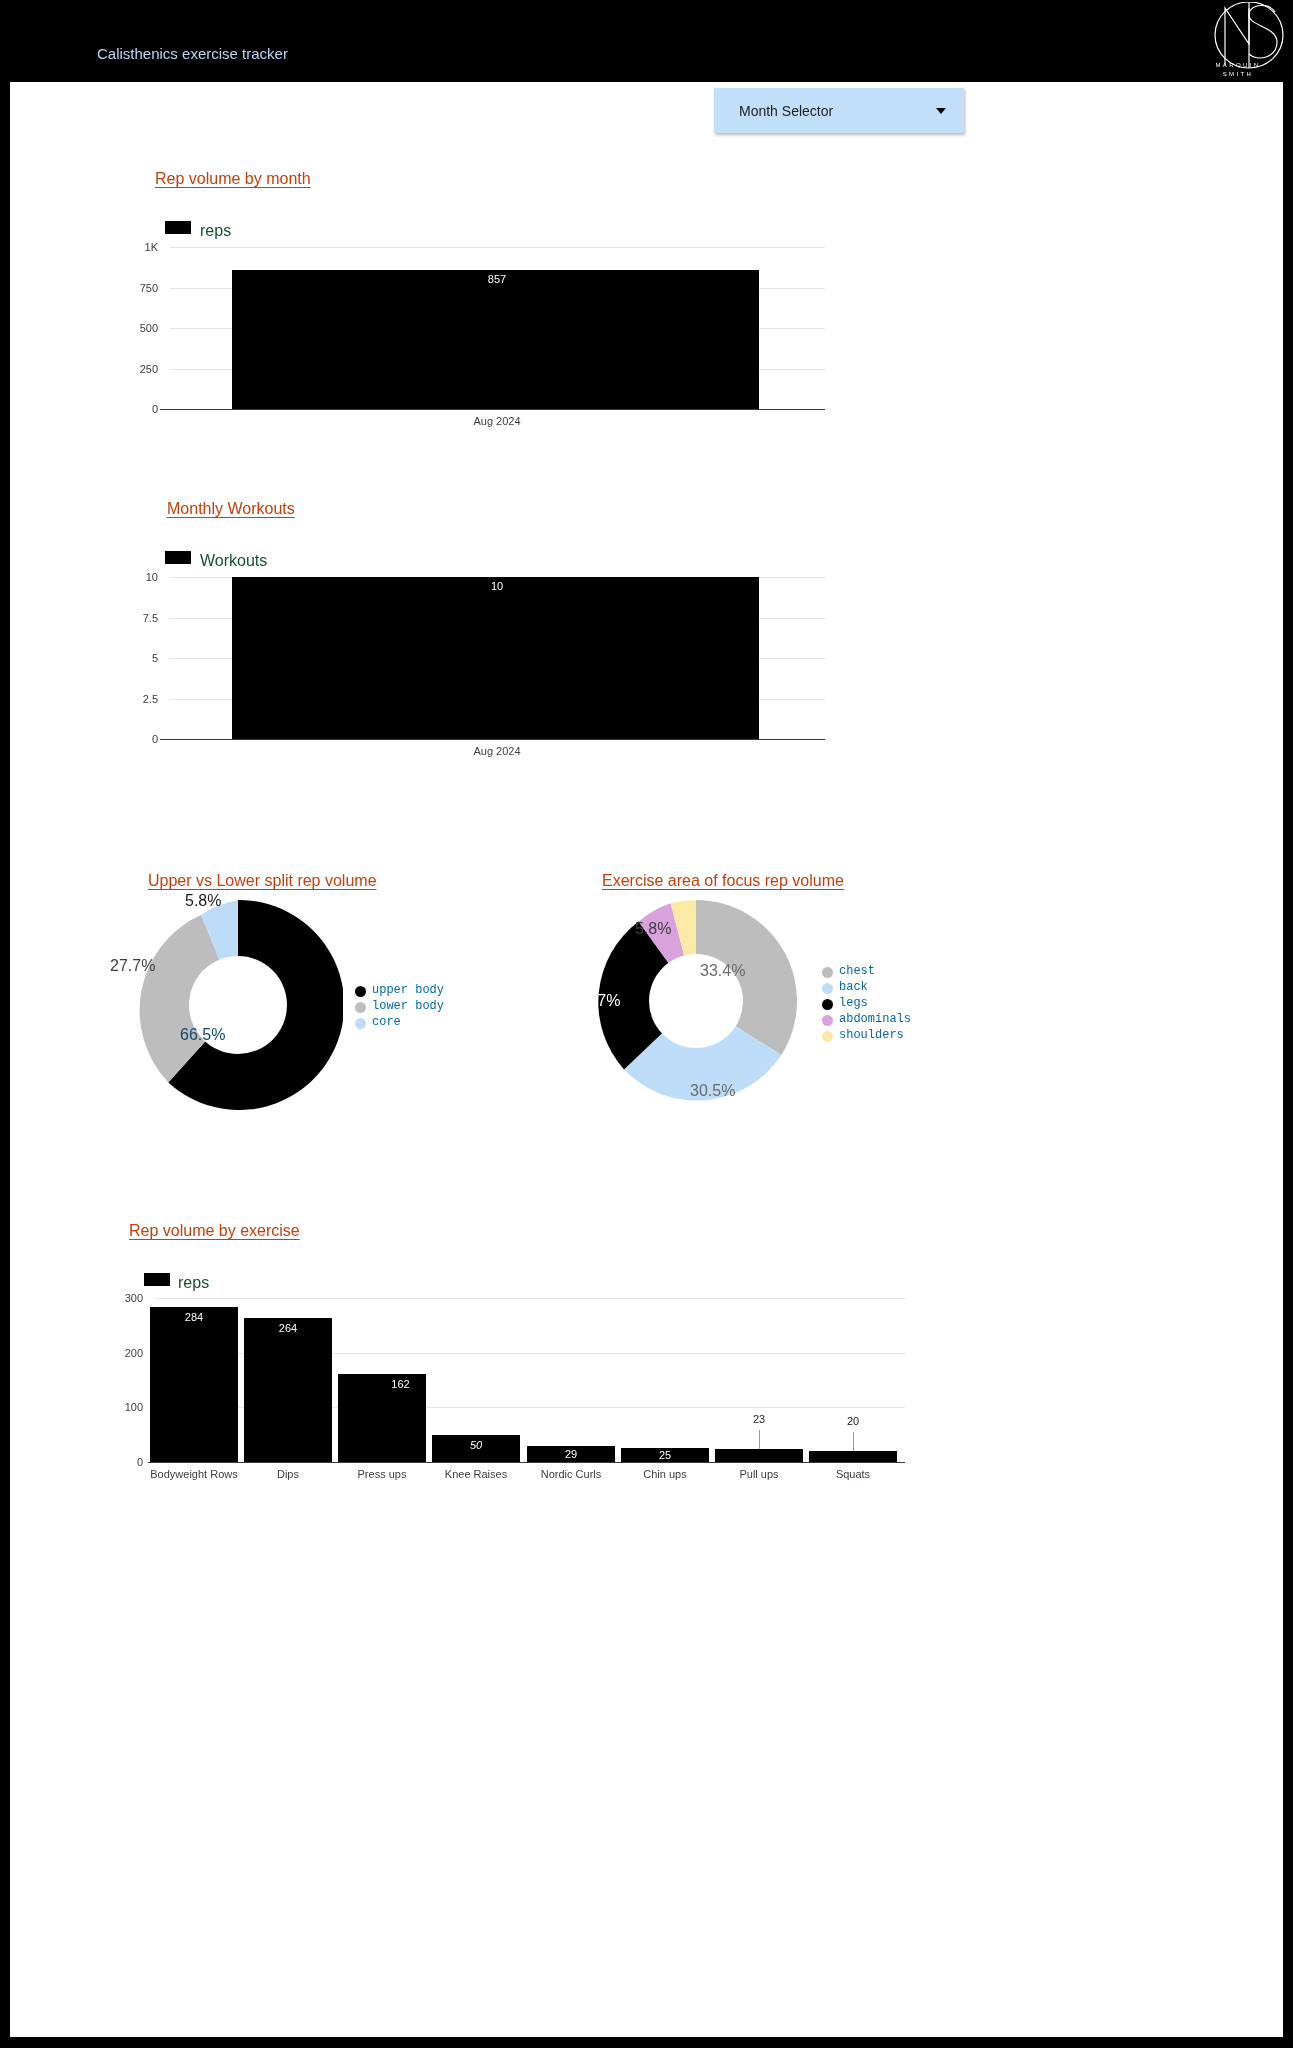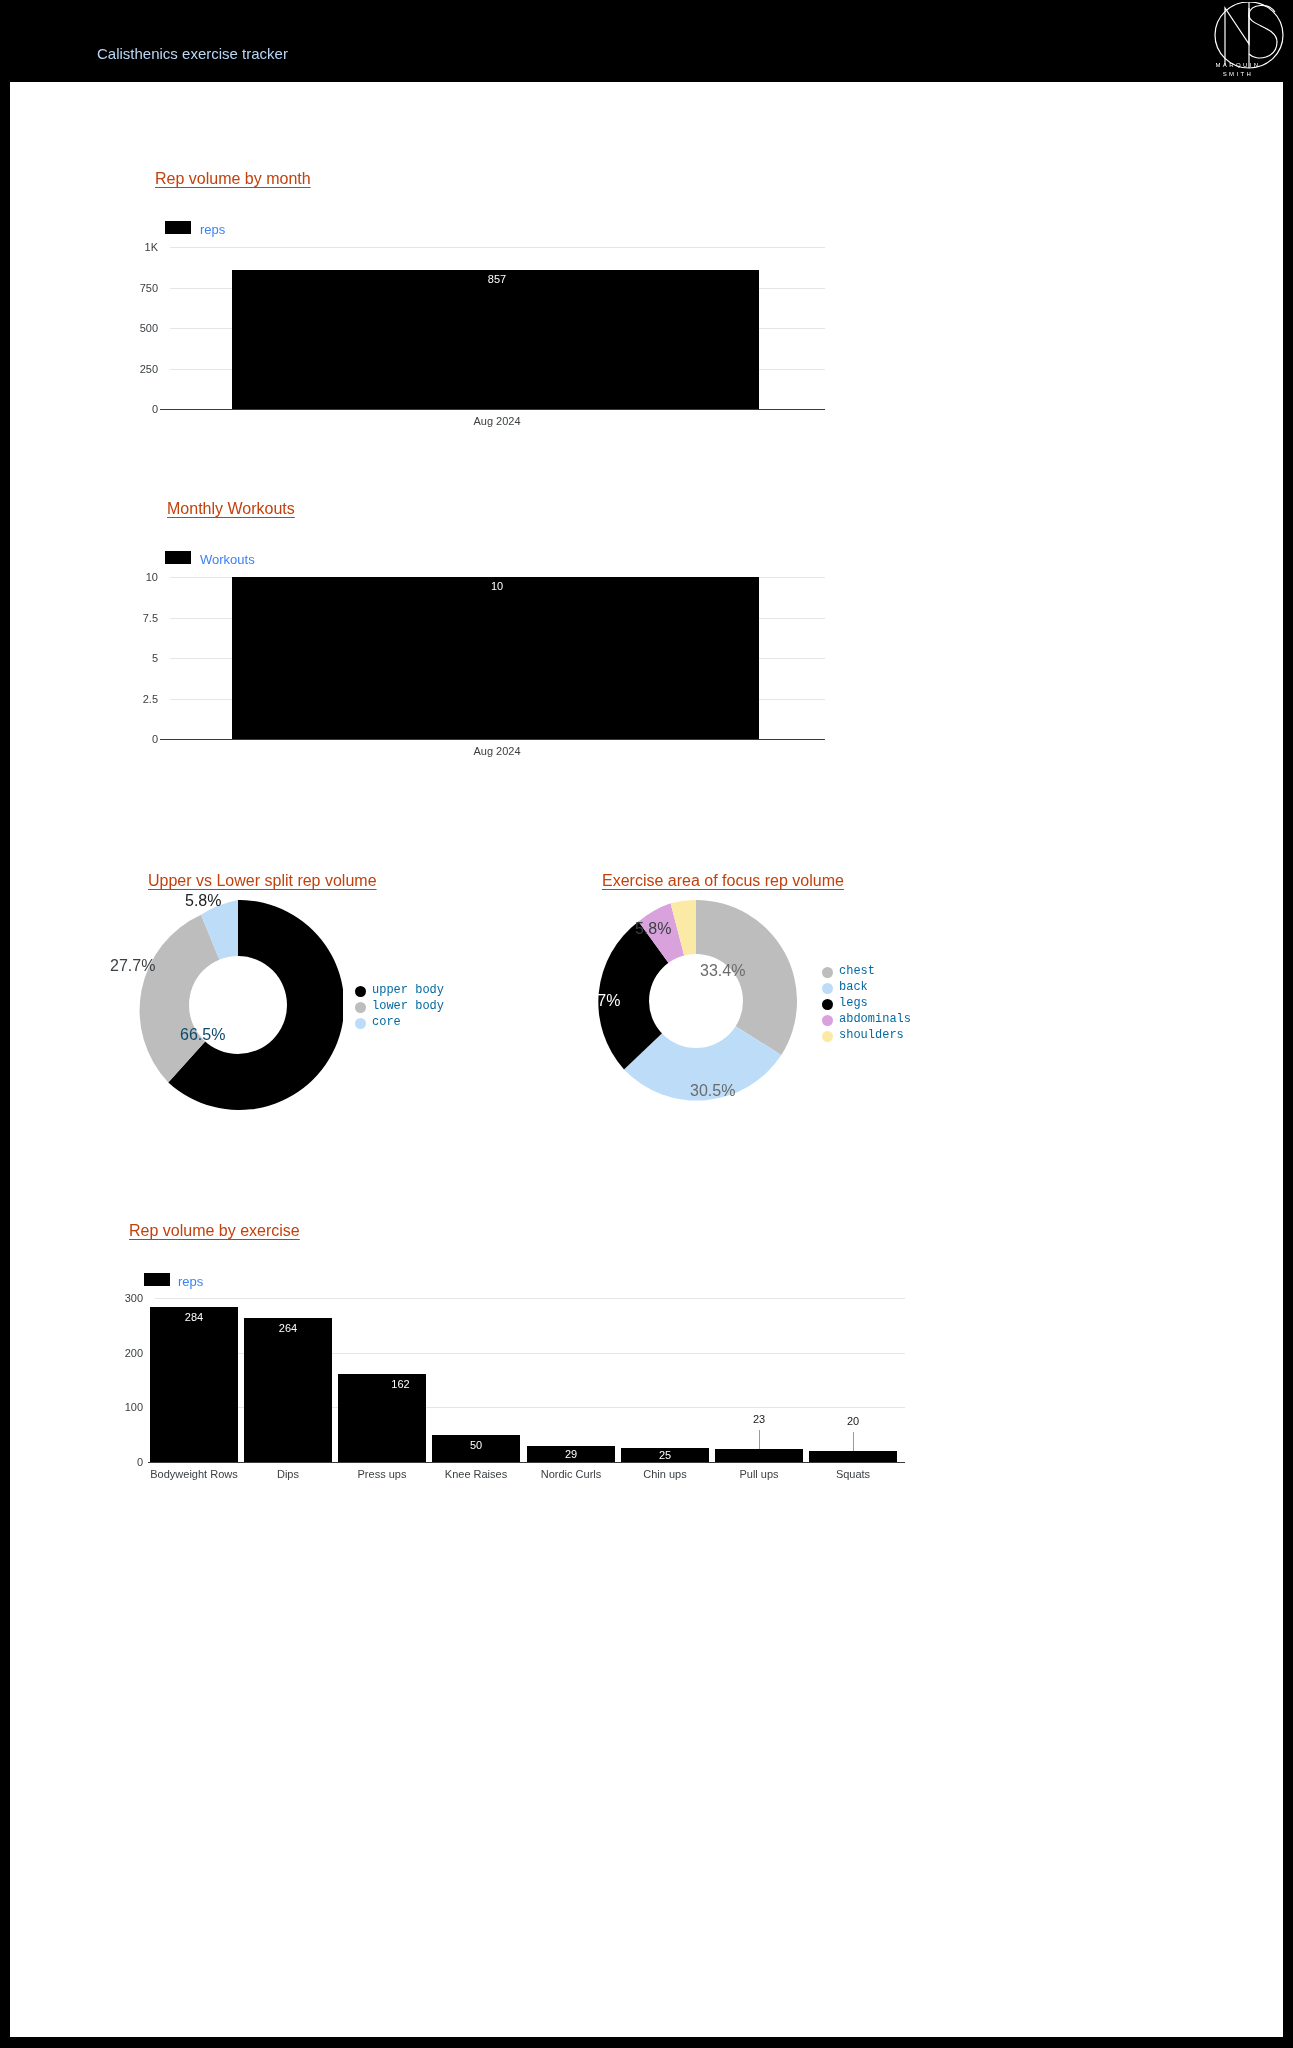--- a/index.html
+++ b/index.html
@@ -80,21 +80,21 @@
     text-decoration: underline;
     text-underline-offset: 3px;
     white-space: nowrap;
   }
   .legend-swatch-rect {
     position: absolute;
     width: 26px; height: 13px; background: #000000;
   }
   .legend-text {
     position: absolute;
-    font-size: 13px; color: #3b82f6;
+    font-size: 16px; color: #14532d;
   }
   .gridline {
     position: absolute; height: 1px; background: #e6e6e6;
   }
   .axis-line {
     position: absolute; height: 1px; background: #3a3a3a;
   }
   .ytick {
     position: absolute; text-align: right;
     font-size: 11px; color: #3c4043;
@@ -147,20 +147,24 @@
       <path d="M58 0 L58 66" fill="none" stroke="#ffffff" stroke-width="1.2"></path>
       <path d="M84 10 C78 1, 60 1, 58 12 C56 24, 86 24, 86 40 C86 56, 66 60, 58 52" fill="none" stroke="#ffffff" stroke-width="1.2"></path>
     </svg>
   </div>
   <div id="brand-name">MARQUIN</div>
   <div id="brand-name-2">SMITH</div>
 </div>
 
 <div id="canvas">
 
+  <div class="selector" id="month-selector">
+    <span class="sel-label">Month Selector</span>
+    <span class="caret"></span>
+  </div>
 
   <div>
     <div class="chart-title" style="left:145px; top:88px;">Rep volume by month</div>
 
     <div class="legend-swatch-rect" style="left:155px; top:139px;"></div>
     <div class="legend-text" style="left:190px; top:140px;">reps</div>
 
     <div class="gridline" style="left:160px; top:165px; width:655px;"></div>
     <div class="gridline" style="left:160px; top:206px; width:655px;"></div>
     <div class="gridline" style="left:160px; top:246px; width:655px;"></div>
@@ -301,21 +305,21 @@
     <div class="bar" style="left:140px; top:1225px; width:88px; height:155px;"></div>
     <div class="bar-value-inside" style="left:140px; top:1229px; width:88px;">284</div>
 
     <div class="bar" style="left:234px; top:1236px; width:88px; height:144px;"></div>
     <div class="bar-value-inside" style="left:234px; top:1240px; width:88px;">264</div>
 
     <div class="bar" style="left:328px; top:1292px; width:88px; height:88px;"></div>
     <div class="bar-value-inside" style="left:336px; top:1296px; width:109px;">162</div>
 
     <div class="bar" style="left:422px; top:1353px; width:88px; height:27px;"></div>
-    <div class="bar-value-inside" style="left:422px; top:1357px; width:88px;">50</div>
+    <div class="bar-value-inside" style="left:422px; top:1357px; width:88px;font-style:italic;">50</div>
 
     <div class="bar" style="left:517px; top:1364px; width:88px; height:16px;"></div>
     <div class="bar-value-inside" style="left:517px; top:1366px; width:88px;">29</div>
 
     <div class="bar" style="left:611px; top:1366px; width:88px; height:14px;"></div>
     <div class="bar-value-inside" style="left:611px; top:1367px; width:88px;">25</div>
 
     <div class="bar" style="left:705px; top:1367px; width:88px; height:13px;"></div>
     <div class="leader-line" style="left:749px; top:1348px; height:19px;"></div>
     <div class="bar-value-outside" style="left:705px; top:1331px; width:88px;">23</div>

